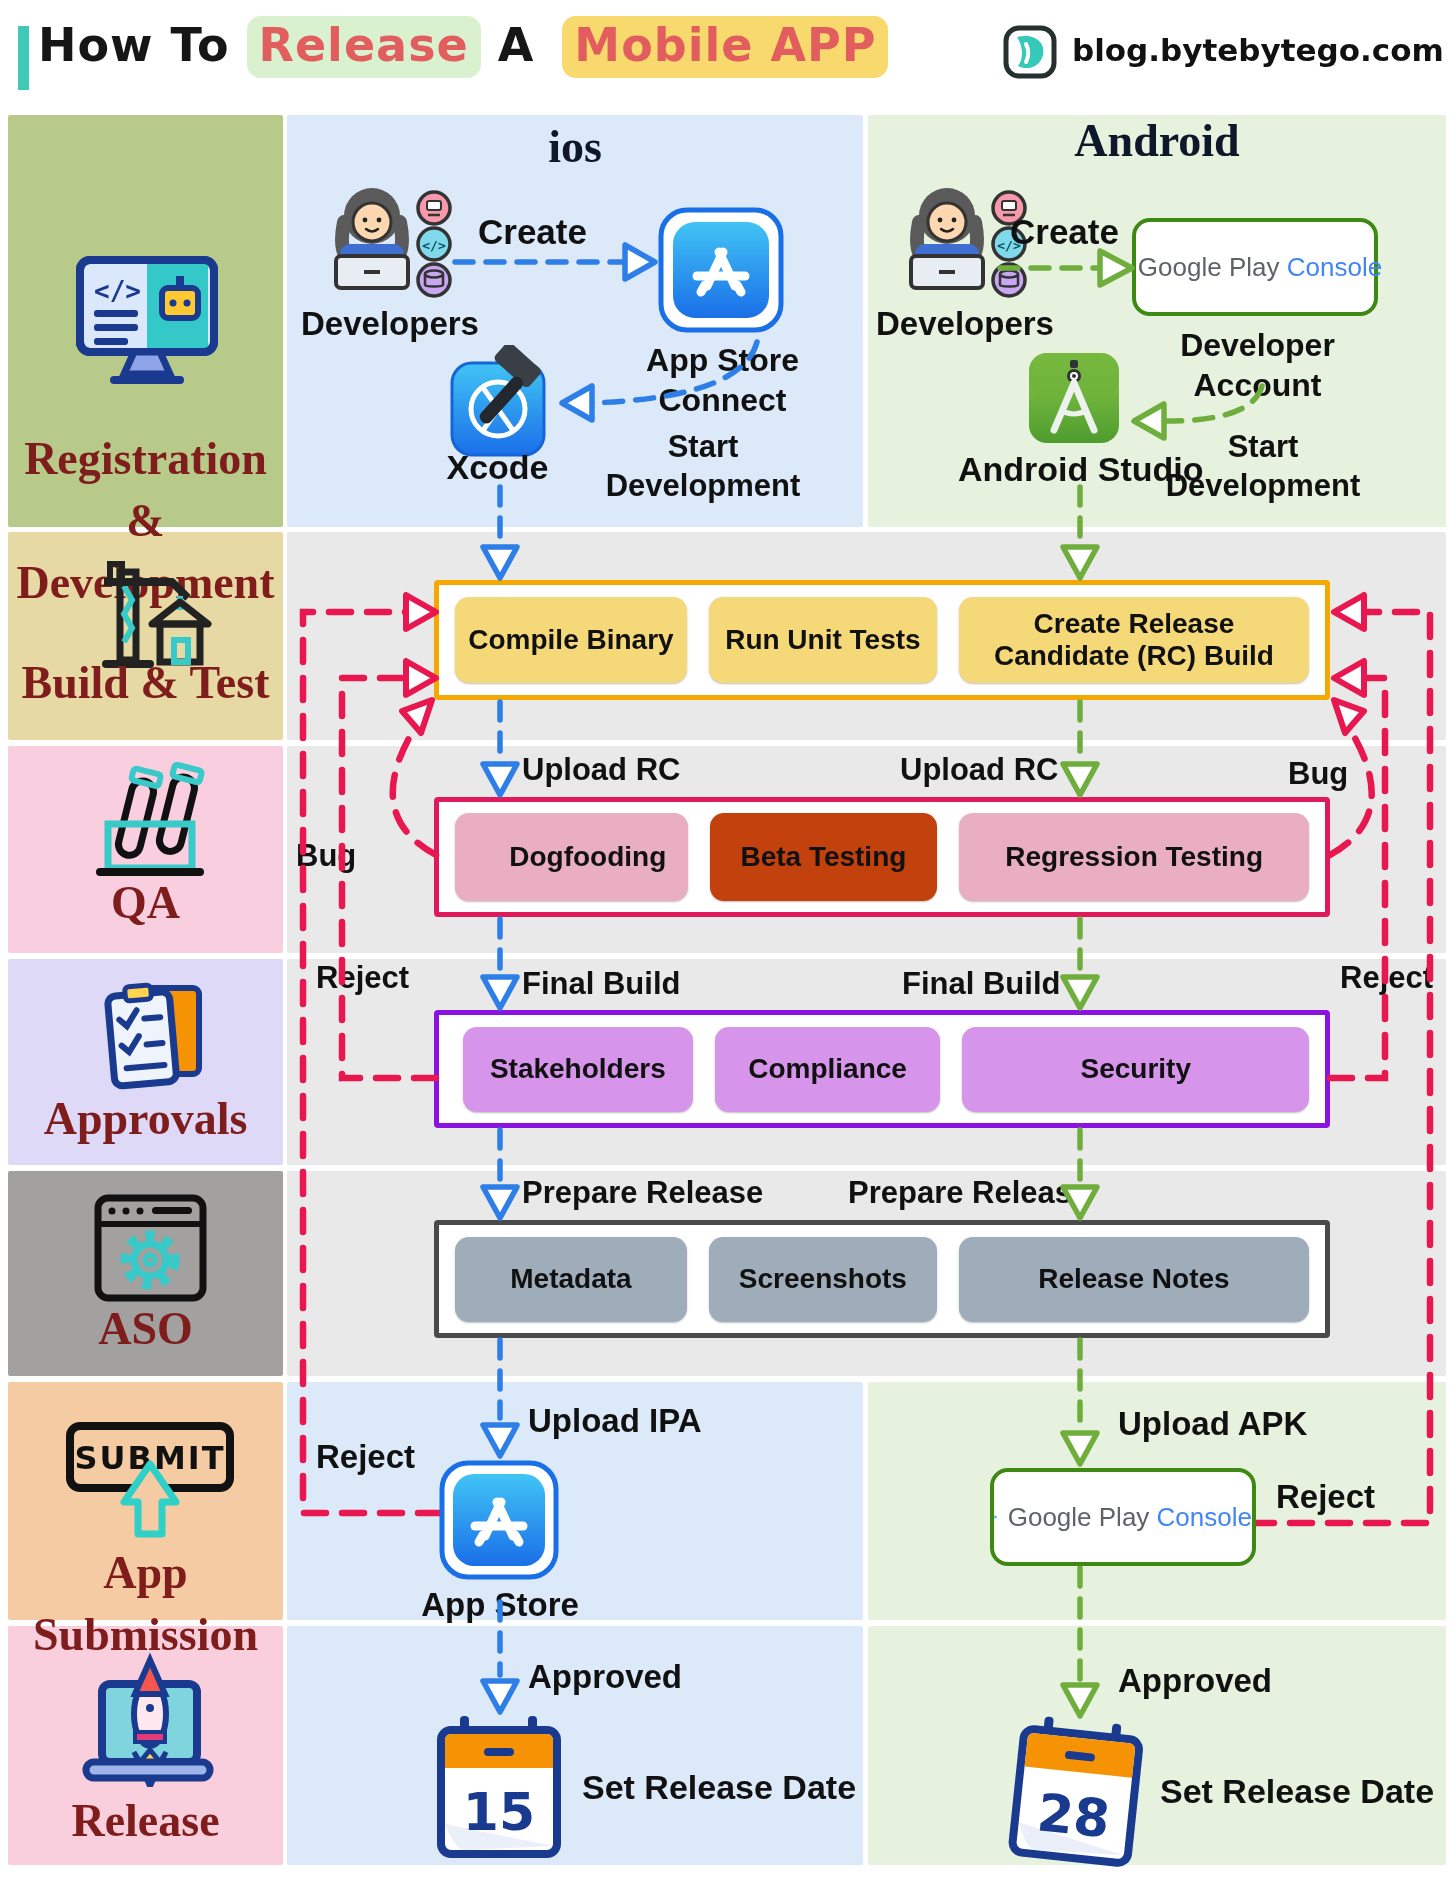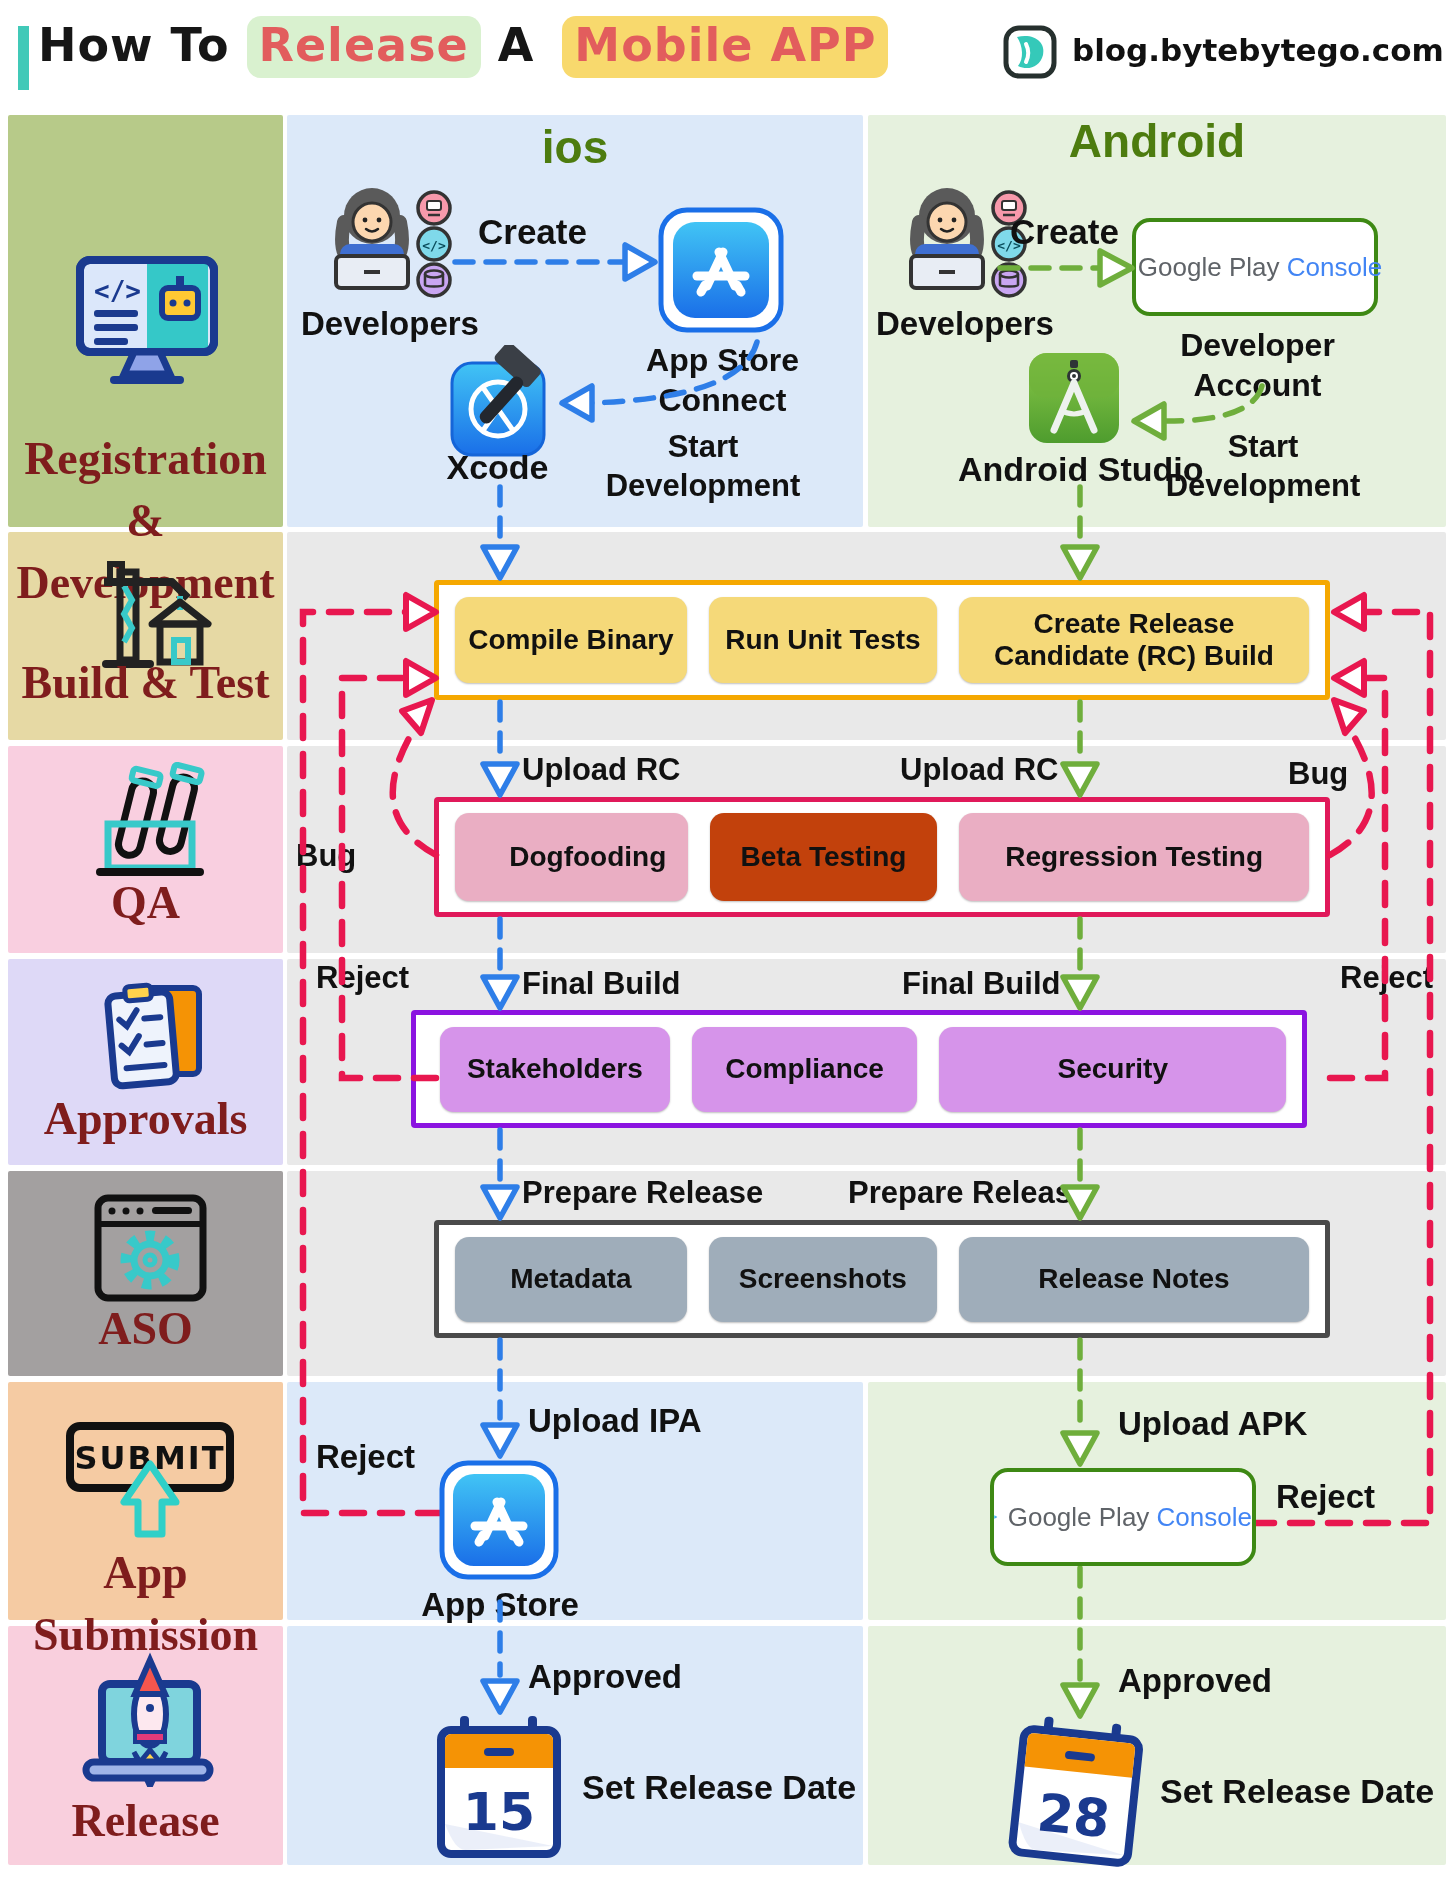--- a/index.html
+++ b/index.html
@@ -2,22 +2,22 @@
 <html><head>
 <meta charset="utf-8">
 <style>
   html,body{margin:0;padding:0;background:#fff;}
   #canvas{position:relative;width:1456px;height:1881px;background:#fff;overflow:hidden;
           font-family:"Liberation Sans",sans-serif;}
   .abs{position:absolute;}
   .cell{position:absolute;border-radius:2px;}
   .side-label{position:absolute;text-align:center;font-family:Liberation Serif, serif;
               font-weight:bold;color:#7f1d1d;font-size:46px;line-height:1.35;}
-  .col-title{position:absolute;text-align:center;font-family:Liberation Sans, sans-serif;
-             font-weight:bold;color:#4d7c0f;font-size:46px;}
+  .col-title{position:absolute;text-align:center;font-family:Liberation Serif, serif;
+             font-weight:bold;color:#0f172a;font-size:46px;}
   .flow-label{position:absolute;font-weight:bold;color:#111;font-size:31px;white-space:nowrap;}
   .flow-label.wrap{white-space:normal;text-align:center;line-height:1.25;font-size:30px;}
   .stage-frame{position:absolute;background:#fff;border-radius:4px;display:flex;
                align-items:center;gap:22px;padding:0 16px;box-sizing:border-box;}
   .stage-box{border-radius:14px;display:flex;align-items:center;justify-content:center;
              text-align:center;font-weight:bold;font-size:28px;color:#111;line-height:1.15;
              box-shadow:0 1px 2px rgba(0,0,0,.25);padding:4px 10px;box-sizing:border-box;}
   .brand-box{position:absolute;background:#fff;display:flex;align-items:center;justify-content:center;
              gap:10px;box-sizing:border-box;}
   .gp-text{font-size:26px;font-weight:normal;white-space:nowrap;}
@@ -376,21 +376,21 @@
   <div class="stage-frame" style="left:434px;top:797px;width:896px;height:120px;border:5px solid #e0195a;">
     <div class="stage-box" style="background:#eaaec3;width:237px;height:88px;padding-left:43px;">Dogfooding</div>
     <div class="stage-box" style="background:#c2410c;width:233px;height:88px;">Beta Testing</div>
     <div class="stage-box" style="background:#eaaec3;width:358px;height:88px;">Regression Testing</div>
   </div>
 
   <div class="flow-label" style="left:316px;top:960px;">Reject</div>
   <div class="flow-label" style="left:522px;top:966px;">Final Build</div>
   <div class="flow-label" style="left:902px;top:966px;">Final Build</div>
   <div class="flow-label" style="left:1340px;top:960px;">Reject</div>
-  <div class="stage-frame" style="left:411px;top:1010px;width:896px;height:118px;border:5px solid #8b13e0;padding-left:24px;">
+  <div class="stage-frame" style="left:434px;top:1010px;width:896px;height:118px;border:5px solid #8b13e0;padding-left:24px;">
     <div class="stage-box" style="background:#d694ea;width:237px;height:85px;">Stakeholders</div>
     <div class="stage-box" style="background:#d694ea;width:233px;height:85px;">Compliance</div>
     <div class="stage-box" style="background:#d694ea;width:358px;height:85px;">Security</div>
   </div>
 
   <div class="flow-label" style="left:522px;top:1175px;">Prepare Release</div>
   <div class="flow-label" style="left:848px;top:1175px;">Prepare Release</div>
   <div class="stage-frame" style="left:434px;top:1220px;width:896px;height:118px;border:5px solid #4a4a4a;">
     <div class="stage-box" style="background:#9fadba;width:237px;height:85px;">Metadata</div>
     <div class="stage-box" style="background:#9fadba;width:233px;height:85px;">Screenshots</div>

